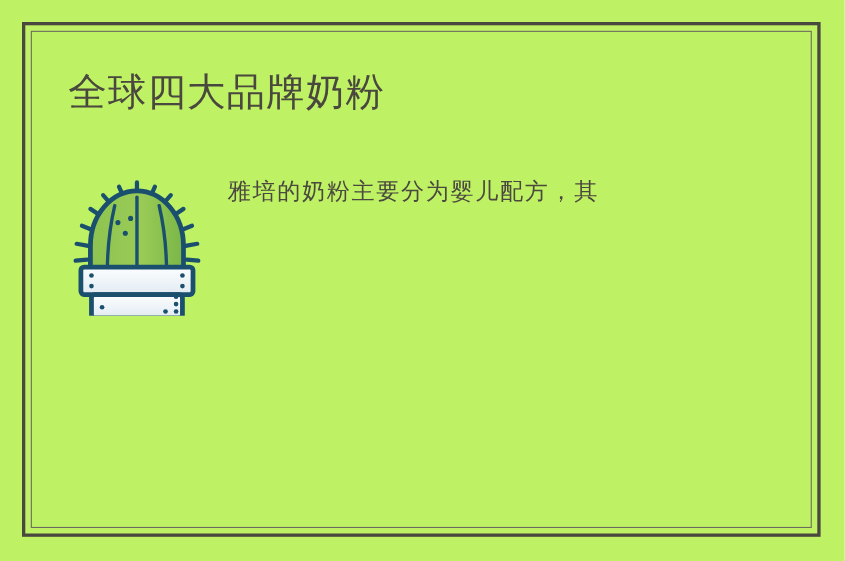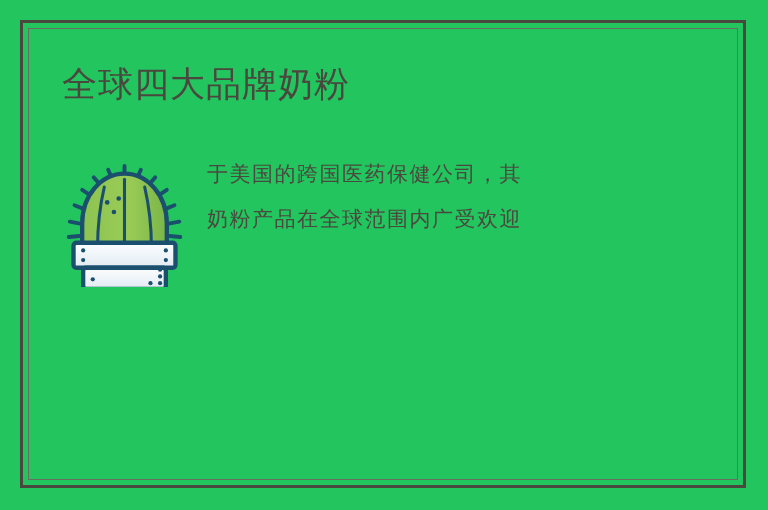--- a/index.html
+++ b/index.html
@@ -11,21 +11,21 @@
     height: 510px;
     background: #fdfdf6;
     font-family: "Liberation Sans", sans-serif;
     overflow: hidden;
   }
 
   #page {
     position: relative;
     width: 768px;
     height: 510px;
-    background: #22c55e;
+    background: #bef264;
   }
 
   
   .frame-outer {
     position: absolute;
     left: 20px;
     top: 20px;
     width: 726px;
     height: 468px;
     border: 3px solid #4a473e;
@@ -160,18 +160,17 @@
           <circle cx="32" cy="122" r="2.2"></circle>
           <circle cx="92" cy="126" r="2.2"></circle>
           <circle cx="102" cy="112" r="2.2"></circle>
           <circle cx="102" cy="119" r="2.2"></circle>
           <circle cx="102" cy="126" r="2.2"></circle>
         </g>
       </svg>
     </div>
 
     <div class="body-text">
-      <div>于美国的跨国医药保健公司，其</div>
-      <div>奶粉产品在全球范围内广受欢迎</div>
+      <div>雅培的奶粉主要分为婴儿配方，其</div>
     </div>
 
   </div>
 </div>
 
 </body></html>

